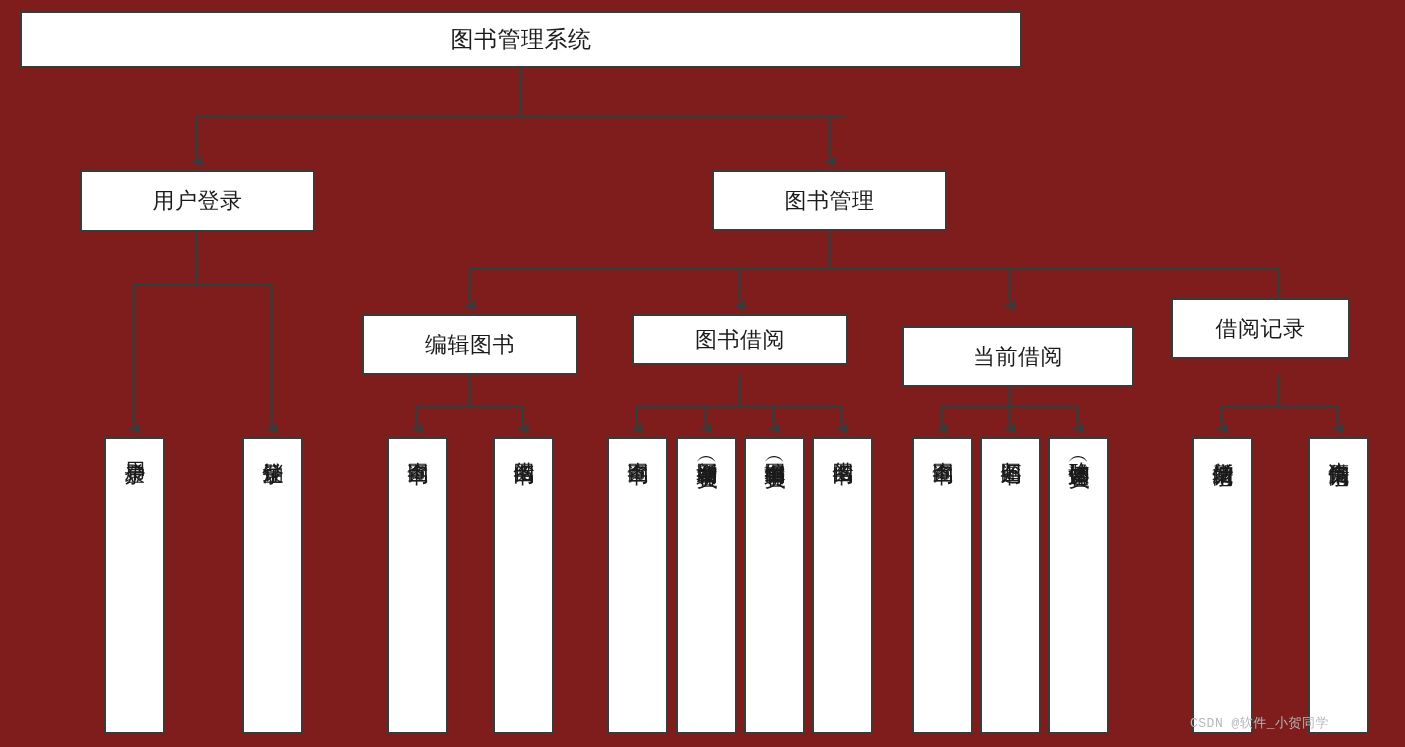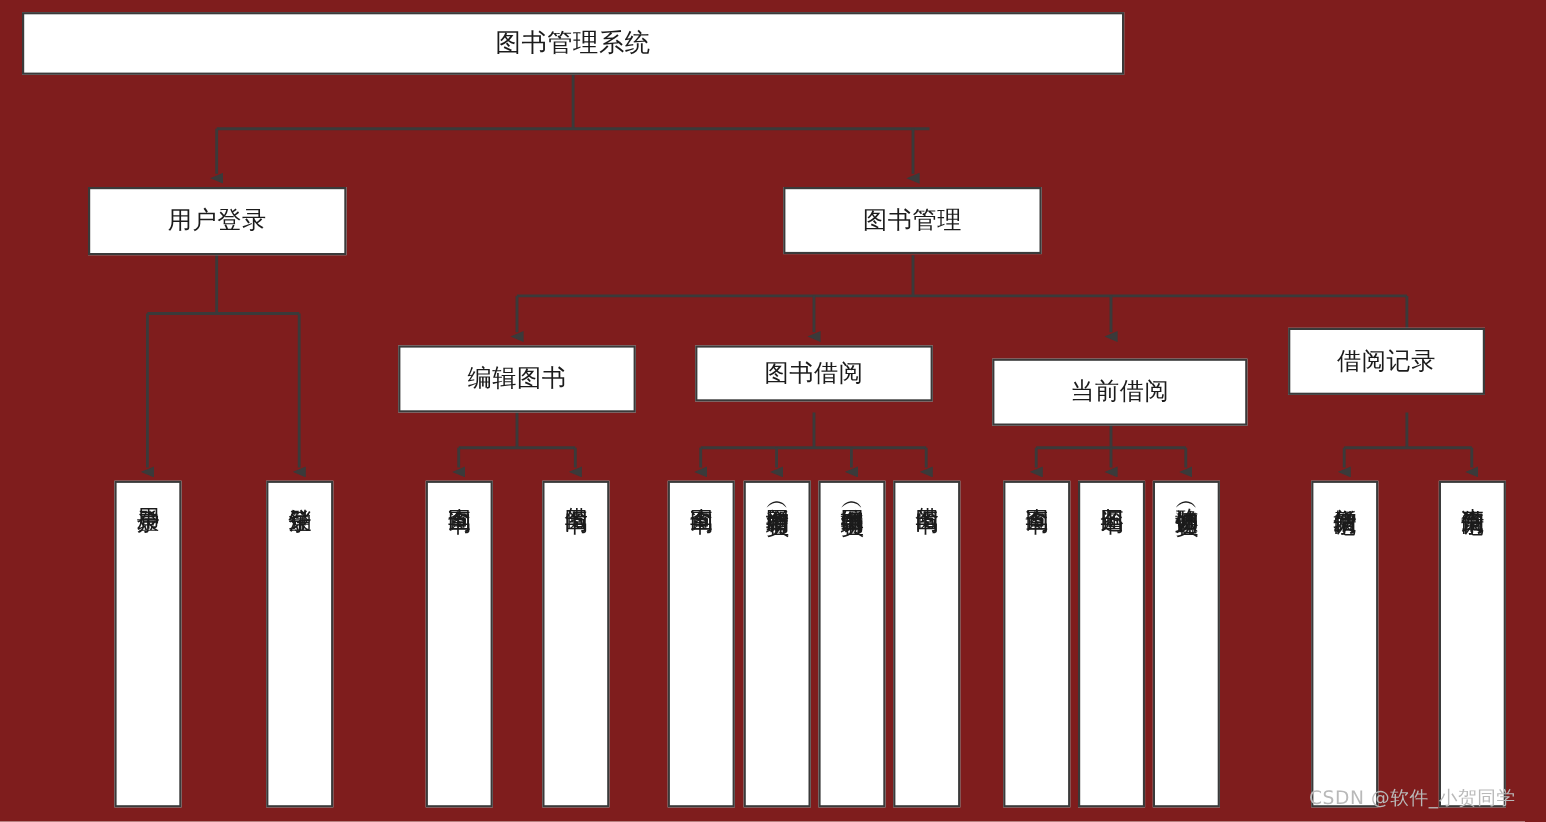--- a/index.html
+++ b/index.html
@@ -52,25 +52,26 @@
   .node.leaf {
     align-items: flex-start;
     justify-content: center;
     padding-top: 6px;
   }
   .node.root .node-label { font-size: 23px; }
   .watermark {
     position: absolute;
     left: 1190px;
     top: 714px;
-    font-size: 17px;
+    font-size: 13px;
     color: #b9b9b9;
     letter-spacing: 0.5px;
     white-space: nowrap;
     z-index: 3;
+    font-family: Liberation Mono, monospace;
   }
 </style>
 </head>
 <body>
 
 <div id="canvas">
 
   <svg id="wires" viewBox="0 0 1405 747" xmlns="http://www.w3.org/2000/svg">
     <defs>
       <marker id="arrow" markerWidth="10" markerHeight="12" refX="1" refY="6" orient="auto" markerUnits="userSpaceOnUse">

